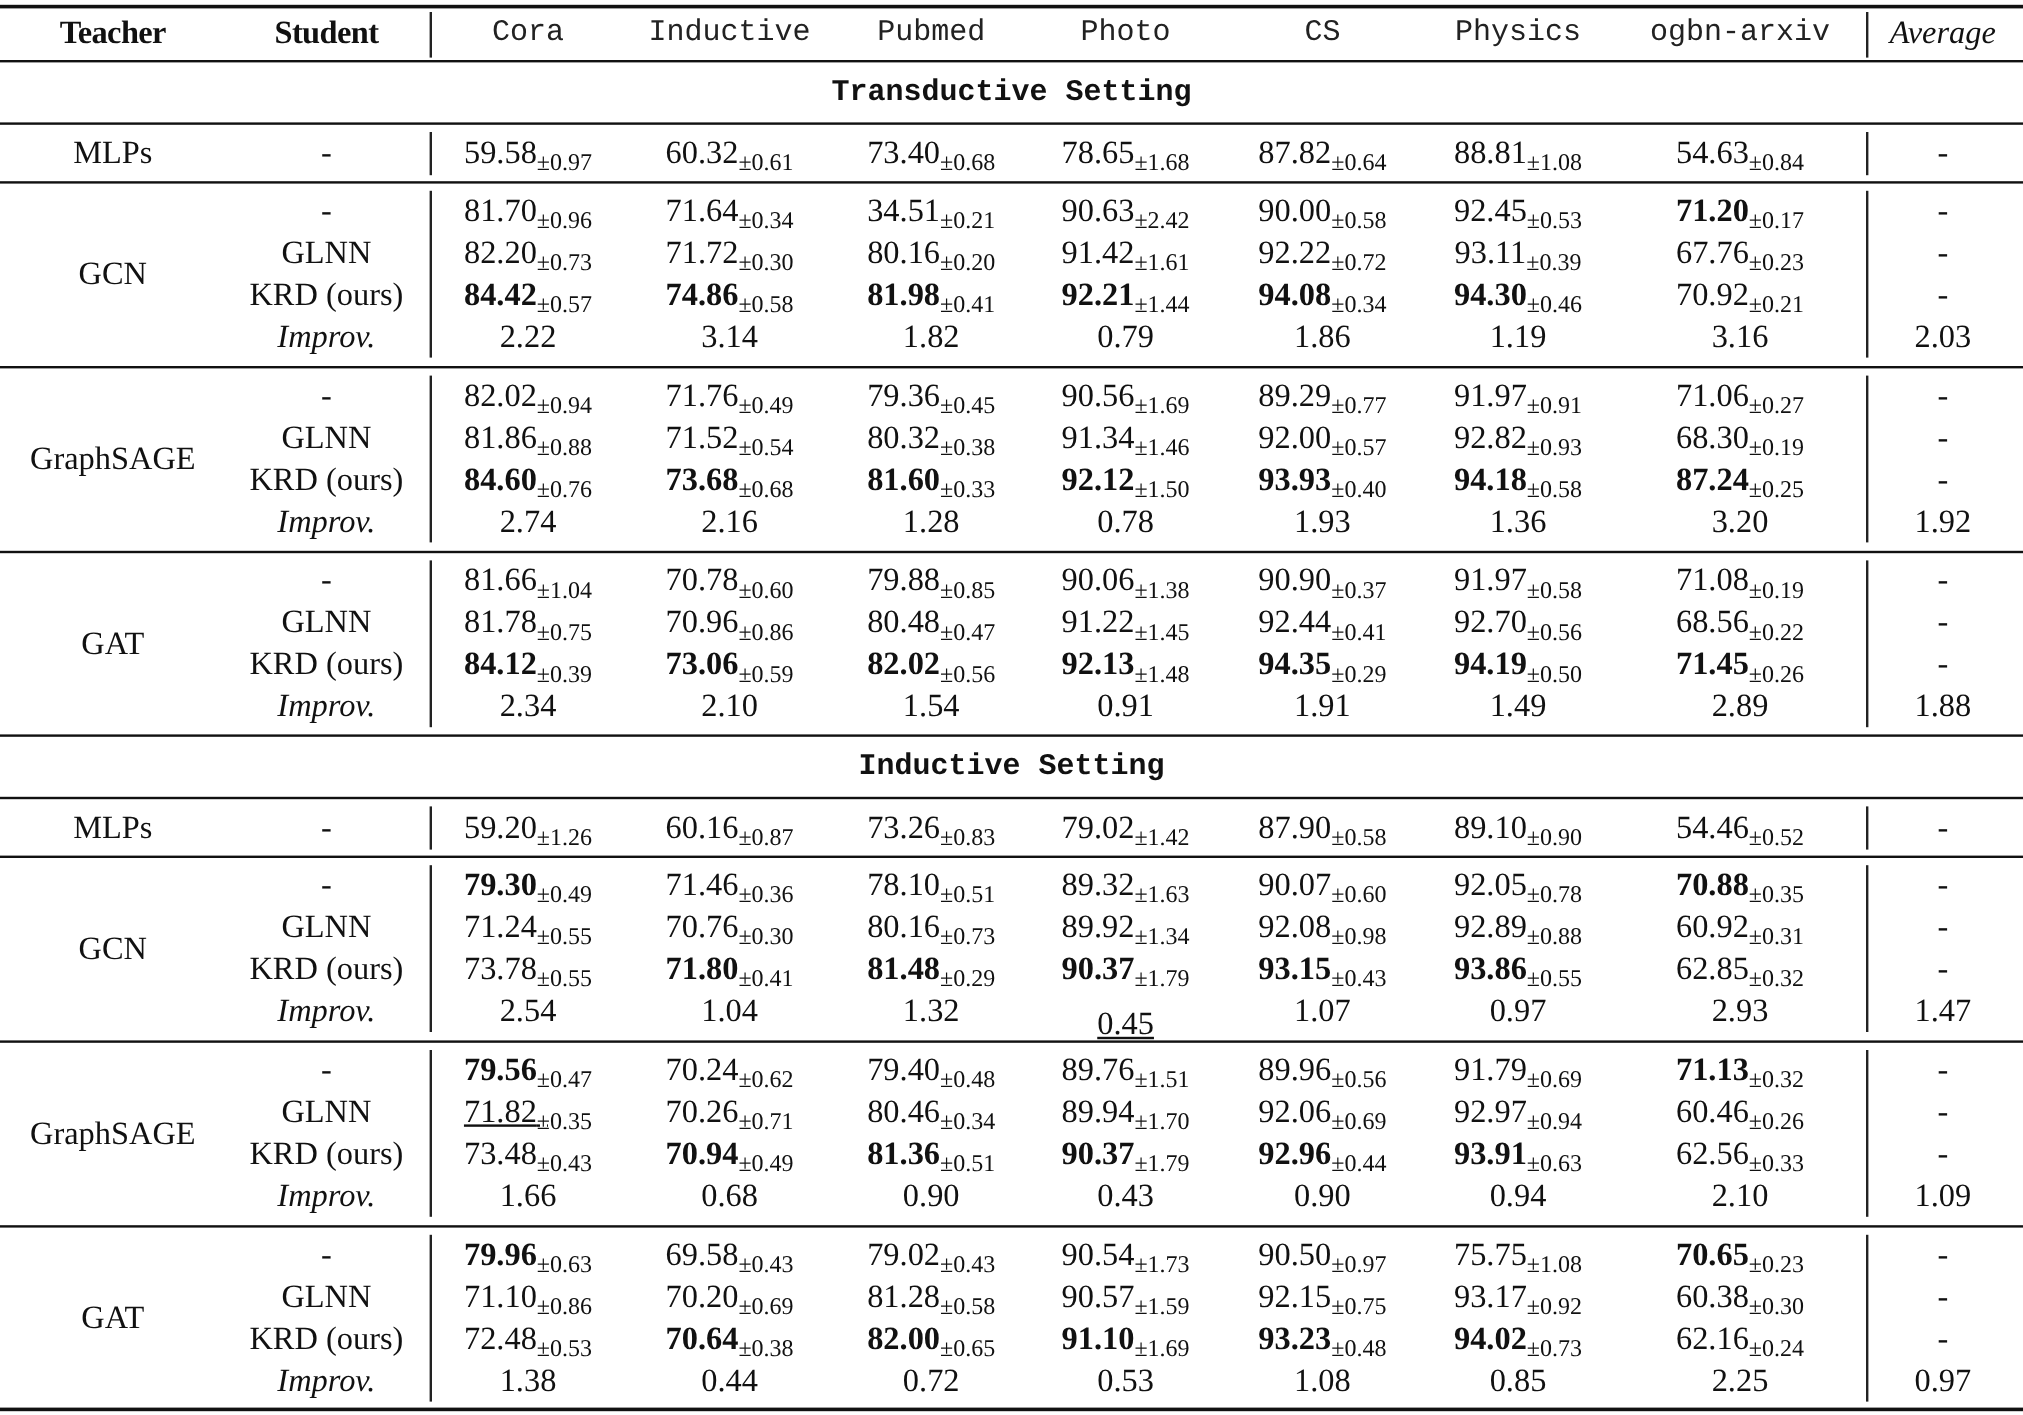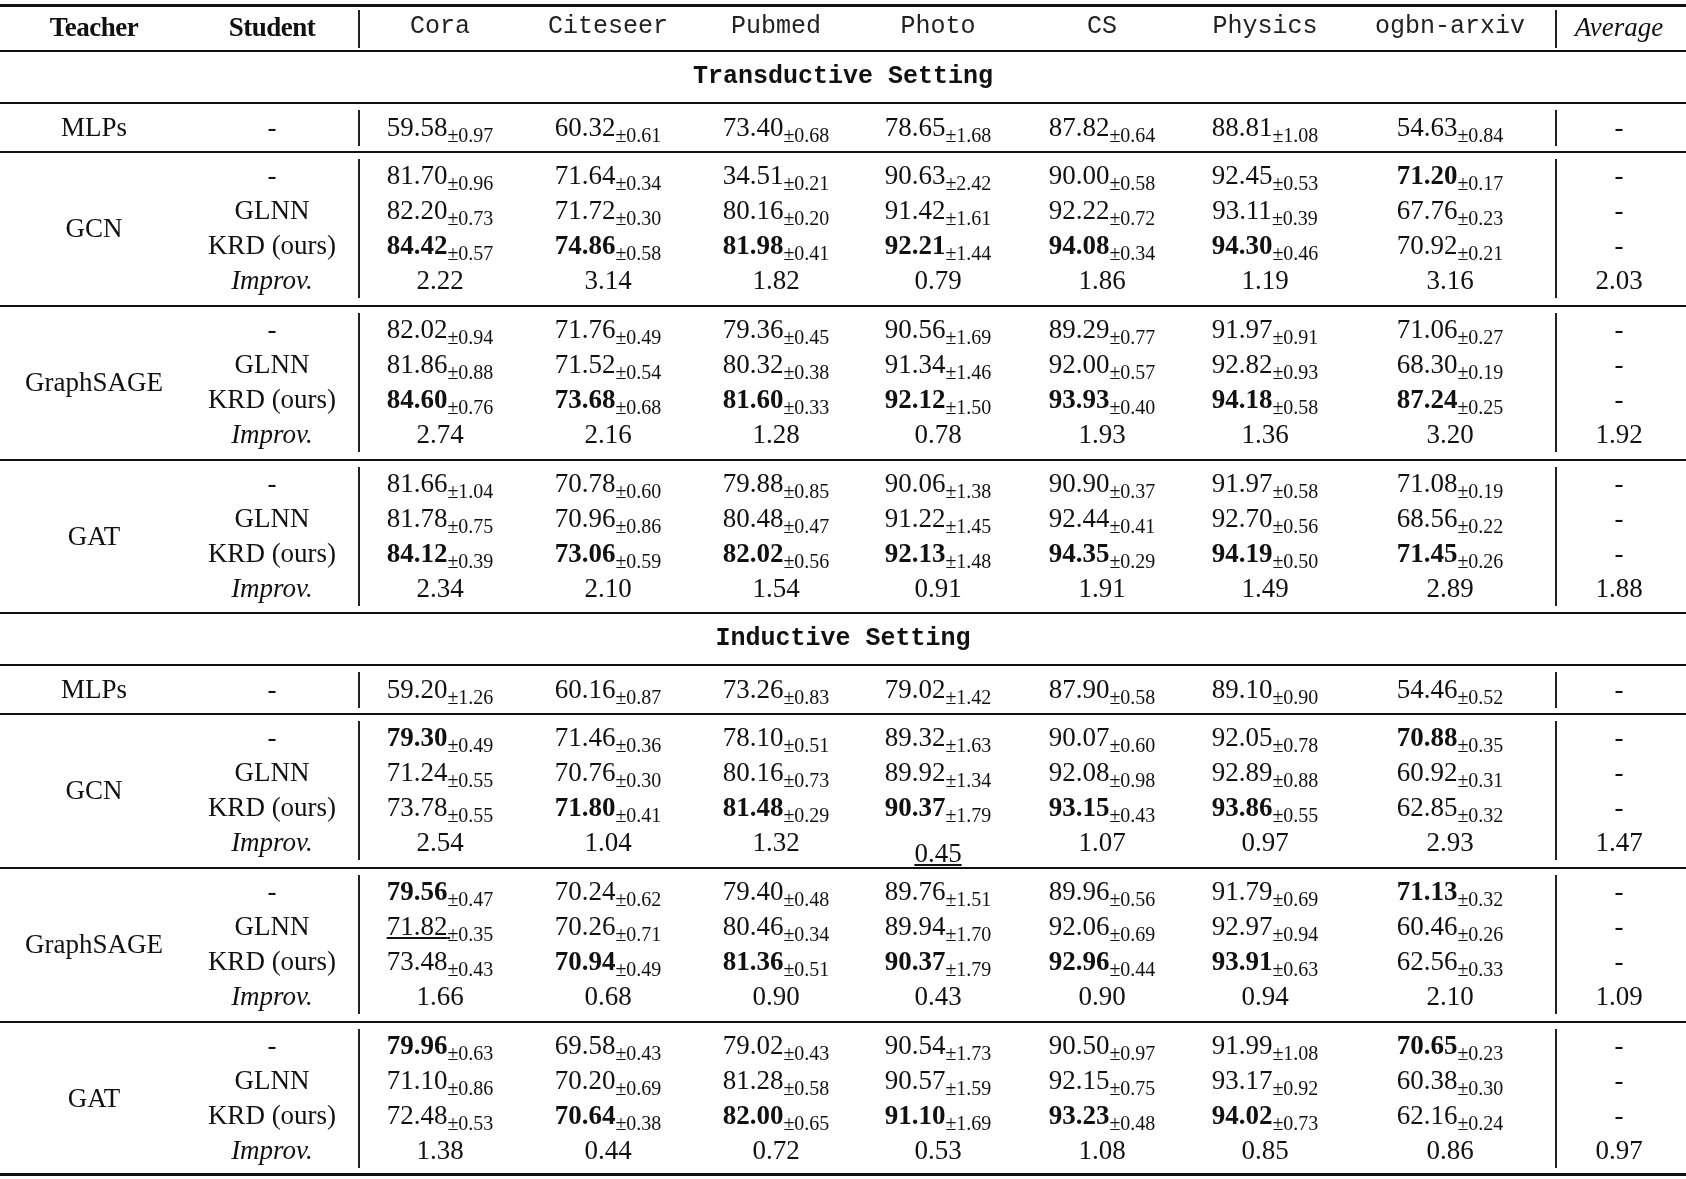--- a/index.html
+++ b/index.html
@@ -21,21 +21,21 @@
   .it { font-style:italic; }
 </style>
 </head>
 <body>
 
 <div id="table">
     <div class="rule thick" style="top: 4px;"></div>
     <div class="hdr serifb" style="left: -16px; width: 220px; top: 10px;"><span>Teacher</span></div>
     <div class="hdr serifb" style="left: 162px; width: 220px; top: 10px;"><span>Student</span></div>
     <div class="hdr mono" style="left: 330px; width: 220px; top: 10px;"><span>Cora</span></div>
-    <div class="hdr mono" style="left: 498px; width: 220px; top: 10px;"><span>Citeseer</span></div>
+    <div class="hdr mono" style="left: 498px; width: 220px; top: 10px;"><span>Inductive</span></div>
     <div class="hdr mono" style="left: 666px; width: 220px; top: 10px;"><span>Pubmed</span></div>
     <div class="hdr mono" style="left: 828px; width: 220px; top: 10px;"><span>Photo</span></div>
     <div class="hdr mono" style="left: 992px; width: 220px; top: 10px;"><span>CS</span></div>
     <div class="hdr mono" style="left: 1155px; width: 220px; top: 10px;"><span>Physics</span></div>
     <div class="hdr mono" style="left: 1340px; width: 220px; top: 10px;"><span>ogbn-arxiv</span></div>
     <div class="hdr ital" style="left: 1509px; width: 220px; top: 10px;"><span>Average</span></div>
     <div class="vline" style="left: 358px; top: 10px; height: 38px;"></div>
     <div class="vline" style="left: 1555px; top: 10px; height: 38px;"></div>
     <div class="rule thin" style="top: 50px;"></div>
     <div class="section" style="top: 60px;">Transductive Setting</div>
@@ -268,21 +268,21 @@
     <div class="vline" style="left: 358px; top: 875px; height: 139px;"></div>
     <div class="vline" style="left: 1555px; top: 875px; height: 139px;"></div>
     <div class="rule thin" style="top: 1021px;"></div>
     <div class="cell" style="left: -16px; width: 220px; top: 1080.5px;"><span>GAT</span></div>
     <div class="cell" style="left: 162px; width: 220px; top: 1028px;"><span>-</span></div>
     <div class="cell" style="left: 330px; width: 220px; top: 1028px;"><span class="b">79.96</span><span class="sd">±0.63</span></div>
     <div class="cell" style="left: 498px; width: 220px; top: 1028px;"><span>69.58</span><span class="sd">±0.43</span></div>
     <div class="cell" style="left: 666px; width: 220px; top: 1028px;"><span>79.02</span><span class="sd">±0.43</span></div>
     <div class="cell" style="left: 828px; width: 220px; top: 1028px;"><span>90.54</span><span class="sd">±1.73</span></div>
     <div class="cell" style="left: 992px; width: 220px; top: 1028px;"><span>90.50</span><span class="sd">±0.97</span></div>
-    <div class="cell" style="left: 1155px; width: 220px; top: 1028px;"><span>91.99</span><span class="sd">±1.08</span></div>
+    <div class="cell" style="left: 1155px; width: 220px; top: 1028px;"><span>75.75</span><span class="sd">±1.08</span></div>
     <div class="cell" style="left: 1340px; width: 220px; top: 1028px;"><span class="b">70.65</span><span class="sd">±0.23</span></div>
     <div class="cell" style="left: 1509px; width: 220px; top: 1028px;"><span>-</span></div>
     <div class="cell" style="left: 162px; width: 220px; top: 1063px;"><span>GLNN</span></div>
     <div class="cell" style="left: 330px; width: 220px; top: 1063px;"><span>71.10</span><span class="sd">±0.86</span></div>
     <div class="cell" style="left: 498px; width: 220px; top: 1063px;"><span>70.20</span><span class="sd">±0.69</span></div>
     <div class="cell" style="left: 666px; width: 220px; top: 1063px;"><span>81.28</span><span class="sd">±0.58</span></div>
     <div class="cell" style="left: 828px; width: 220px; top: 1063px;"><span>90.57</span><span class="sd">±1.59</span></div>
     <div class="cell" style="left: 992px; width: 220px; top: 1063px;"><span>92.15</span><span class="sd">±0.75</span></div>
     <div class="cell" style="left: 1155px; width: 220px; top: 1063px;"><span>93.17</span><span class="sd">±0.92</span></div>
     <div class="cell" style="left: 1340px; width: 220px; top: 1063px;"><span>60.38</span><span class="sd">±0.30</span></div>
@@ -296,18 +296,18 @@
     <div class="cell" style="left: 1155px; width: 220px; top: 1098px;"><span class="b">94.02</span><span class="sd">±0.73</span></div>
     <div class="cell" style="left: 1340px; width: 220px; top: 1098px;"><span>62.16</span><span class="sd">±0.24</span></div>
     <div class="cell" style="left: 1509px; width: 220px; top: 1098px;"><span>-</span></div>
     <div class="cell" style="left: 162px; width: 220px; top: 1133px;"><span class="it">Improv.</span></div>
     <div class="cell" style="left: 330px; width: 220px; top: 1133px;"><span>1.38</span></div>
     <div class="cell" style="left: 498px; width: 220px; top: 1133px;"><span>0.44</span></div>
     <div class="cell" style="left: 666px; width: 220px; top: 1133px;"><span>0.72</span></div>
     <div class="cell" style="left: 828px; width: 220px; top: 1133px;"><span>0.53</span></div>
     <div class="cell" style="left: 992px; width: 220px; top: 1133px;"><span>1.08</span></div>
     <div class="cell" style="left: 1155px; width: 220px; top: 1133px;"><span>0.85</span></div>
-    <div class="cell" style="left: 1340px; width: 220px; top: 1133px;"><span>0.86</span></div>
+    <div class="cell" style="left: 1340px; width: 220px; top: 1133px;"><span>2.25</span></div>
     <div class="cell" style="left: 1509px; width: 220px; top: 1133px;"><span>0.97</span></div>
     <div class="vline" style="left: 358px; top: 1029px; height: 139px;"></div>
     <div class="vline" style="left: 1555px; top: 1029px; height: 139px;"></div>
     <div class="rule thick" style="top: 1173px;"></div>
   </div>
 
 </body></html>

